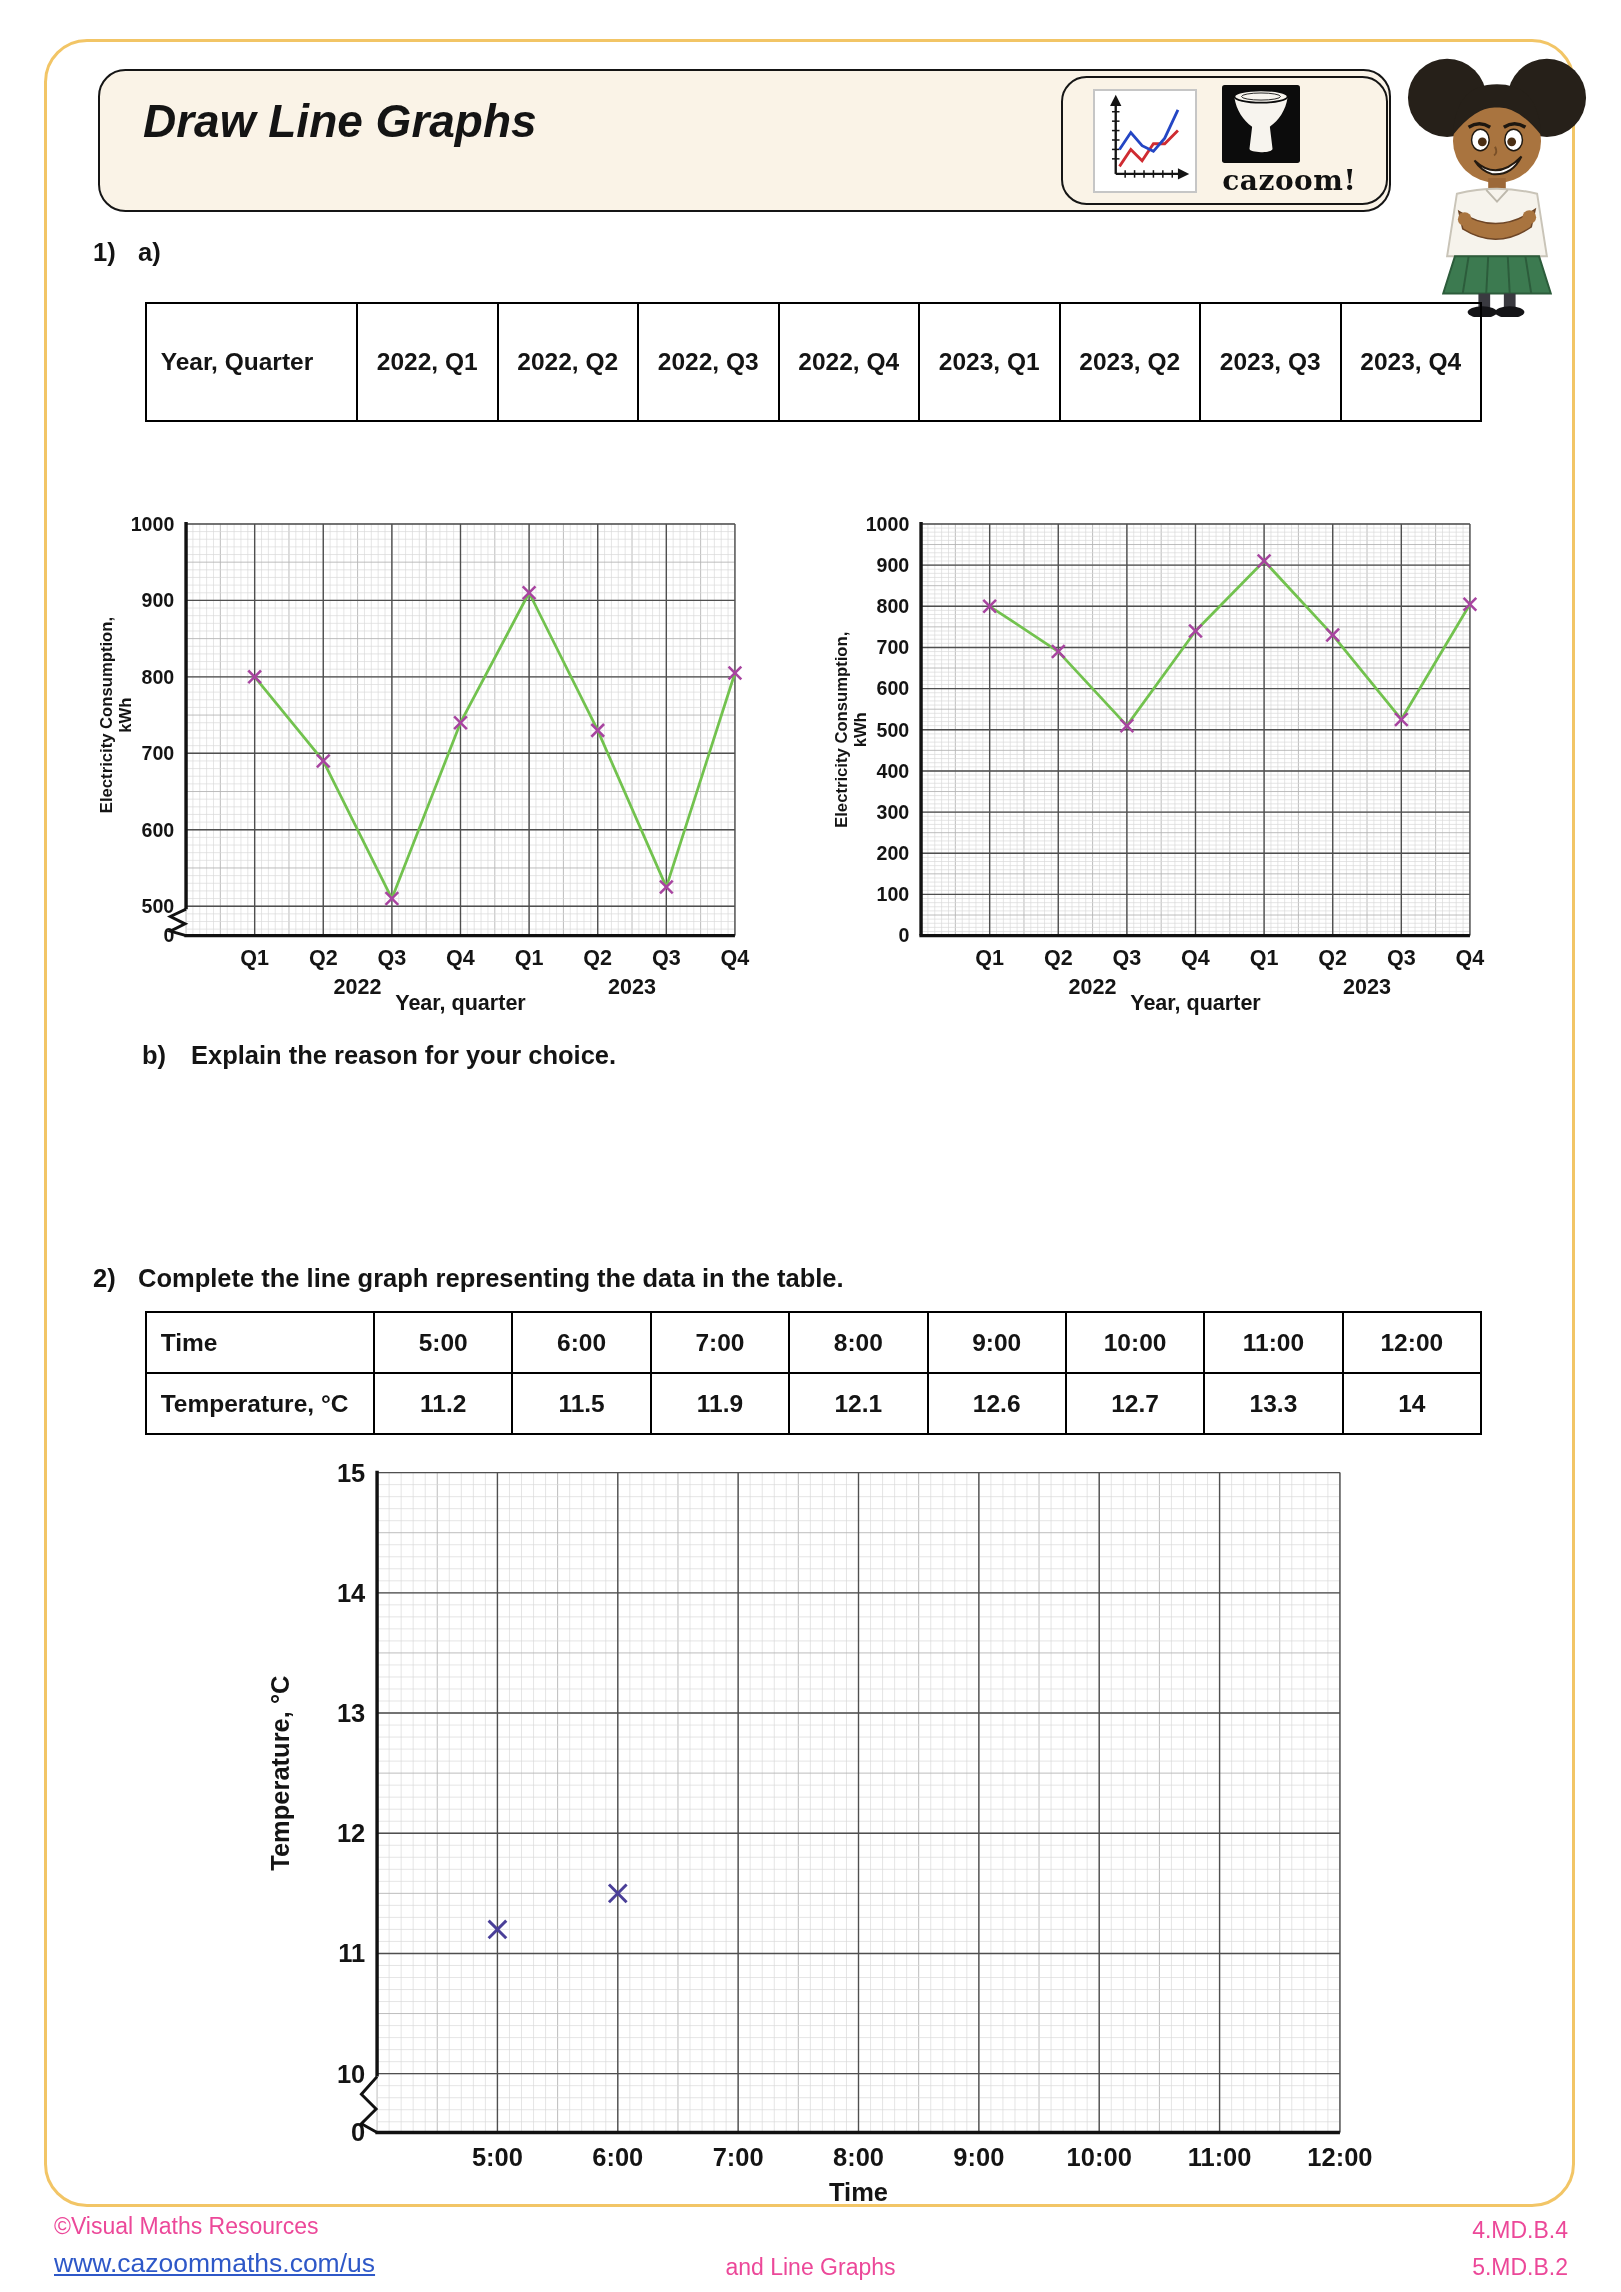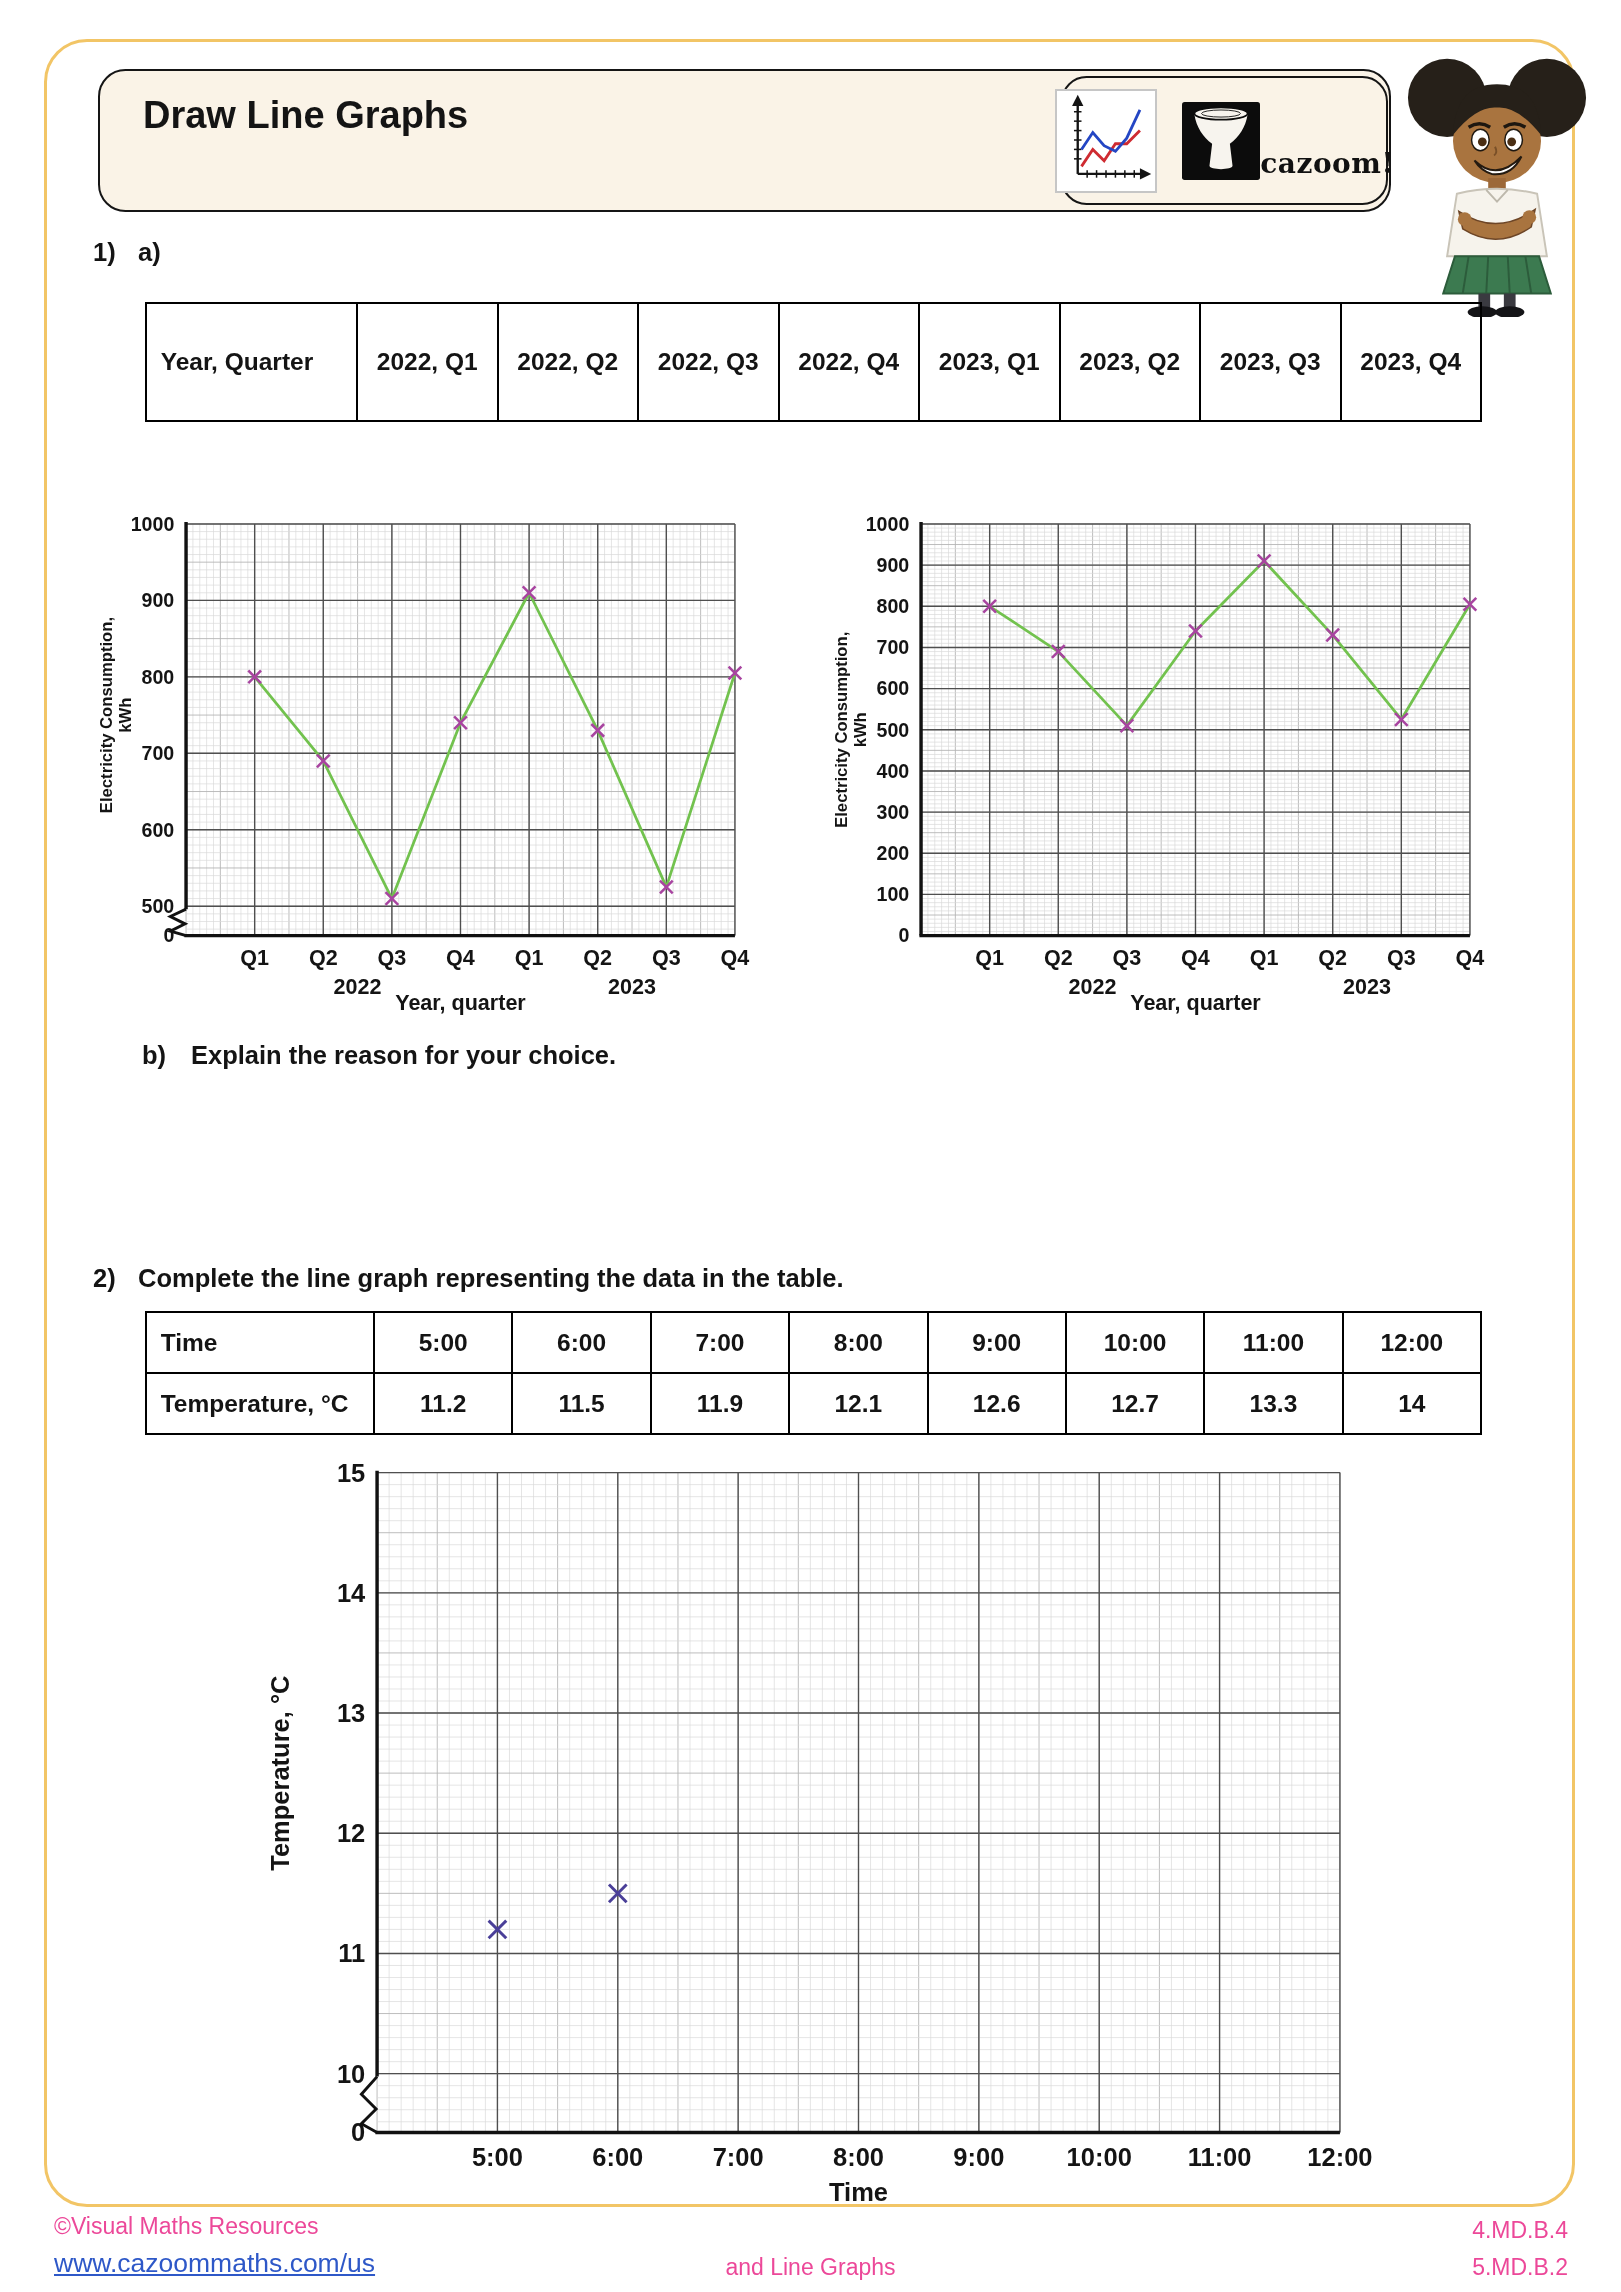--- a/index.html
+++ b/index.html
@@ -1,25 +1,25 @@
 <!DOCTYPE html>
 <html><head>
 <meta charset="utf-8">
 <style>
   html,body{margin:0;padding:0;background:#ffffff;}
   .page{position:relative;width:1621px;height:2293px;background:#fff;
         font-family:"Liberation Sans","DejaVu Sans",sans-serif;color:#141414;overflow:hidden;}
   .abs{position:absolute;}
   .outer-border{left:44px;top:39px;width:1525px;height:2162px;border:3.4px solid #f2c566;border-radius:43px;}
   .header-box{left:98px;top:69px;width:1289px;height:139px;border:2.9px solid #151515;border-radius:27.4px;background:#faf3e7;}
-  .page-title{left:143px;top:94px;font-size:38px;font-weight:bold;letter-spacing:0px;}
+  .page-title{left:143px;top:94px;font-size:46px;font-weight:bold;letter-spacing:0px;font-style:italic;}
   .badge{left:1061px;top:76px;width:323px;height:125px;border:2.9px solid #151515;border-radius:25.5px;background:#faf3e7;
          display:flex;align-items:center;justify-content:center;gap:25.5px;}
   .graph-icon-box{width:100px;height:100px;background:#ffffff;border:2px solid #c6c6c6;}
-  .logo-col{display:flex;flex-direction:row;align-items:flex-end;}
+  .logo-col{display:flex;flex-direction:column;align-items:flex-start;}
   .logo-text{font-family:"DejaVu Serif","Liberation Serif",serif;font-weight:bold;font-size:28px;color:#111;margin-top:1px;letter-spacing:0.5px;}
   .qline{font-size:25.5px;font-weight:bold;display:flex;}
   .qline .qn{width:45px;}
   .qline .ql{width:49px;}
   table.wtab{border-collapse:collapse;table-layout:fixed;width:1337px;}
   table.wtab td,table.wtab th{border:2.5px solid #000;font-size:24.5px;font-weight:bold;color:#141414;
         text-align:center;vertical-align:middle;padding:3.9px 5.9px;box-sizing:border-box;}
   table.wtab th.lbl{text-align:left;padding-left:13.7px;}
   #table1 tr:first-child{height:63px;} #table1 tr:last-child{height:118px;}
   #table2 tr{height:61px;}

